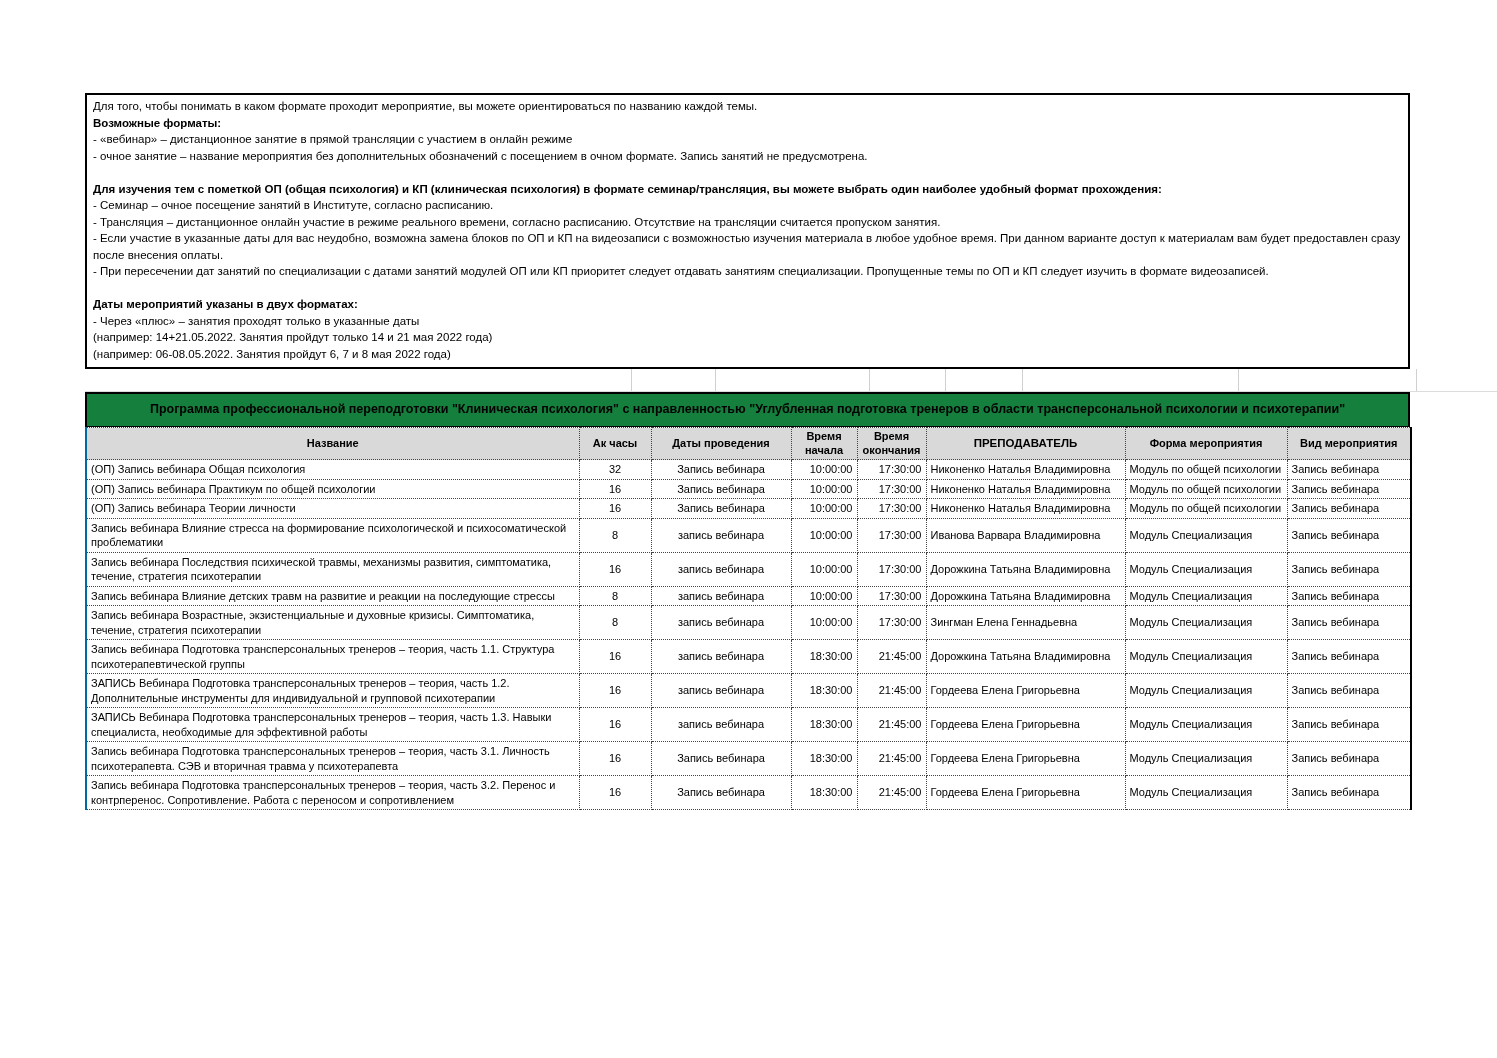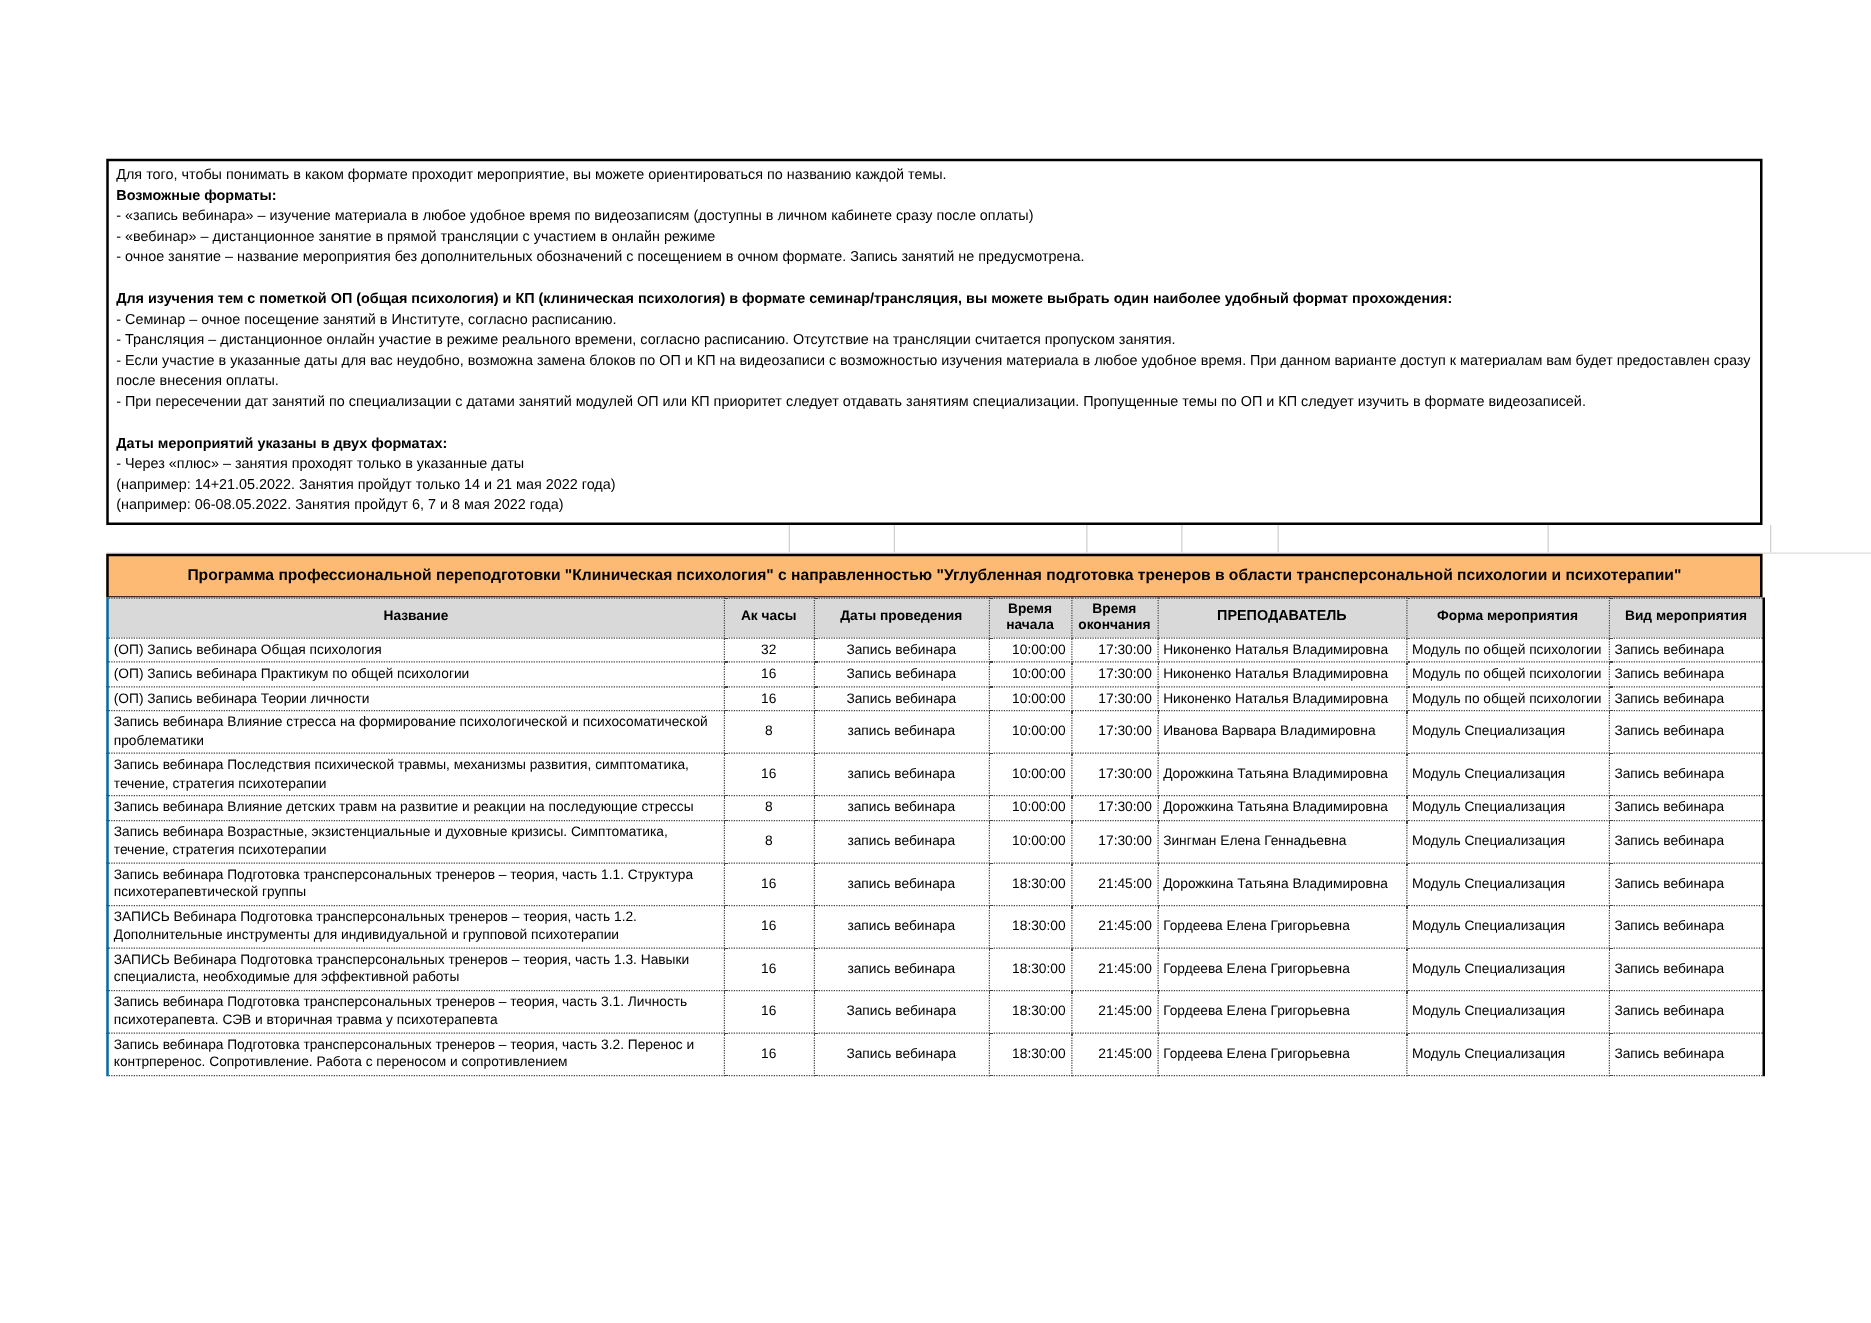--- a/index.html
+++ b/index.html
@@ -5,35 +5,35 @@
   html,body { margin:0; padding:0; }
   body {
     width:1497px; height:1058px; background:#ffffff; color:#000;
     font-family:"Liberation Sans", sans-serif; overflow:hidden; position:relative;
   }
   .page { position:absolute; left:85px; top:93px; width:1325px; }
 
   
   .info-box {
     border:2px solid #000; padding:3px 6px 5px 6px;
-    font-size:11.5px; line-height:16.5px;margin-top:34px;
+    font-size:11.5px; line-height:16.5px;
   }
   .info-line { white-space:normal; }
   .info-line.bold { font-weight:bold; }
   .info-line.blank { height:16.5px; }
 
   
   .grid-empty-row { display:flex; height:22px; width:1412px; border-bottom:1px solid #dcdcdc; }
   .grid-empty-row .seg { border-right:1px solid #d0d0d0; height:100%; }
 
   
   .title-block {
     border:2px solid #000; border-bottom:1px solid #000;
     text-align:center; font-weight:bold; font-size:12.5px;
-    line-height:20px; padding:5px 40px 7px 40px; background:#fdba74;
+    line-height:20px; padding:5px 40px 7px 40px; background:#15803d;
   }
 
   
   table.schedule {
     border-collapse:collapse; width:1325px; table-layout:fixed;
     font-size:11px; border-left:2px solid #0369a1; border-right:2px solid #000;
     border-bottom:1px dotted #444;
     padding-left:41px;
   }
   table.schedule th {
@@ -56,21 +56,20 @@
   td.c-type   { text-align:left; }
 </style>
 </head>
 <body>
 
 <div class="page">
 
   <div class="info-box">
       <div class="info-line">Для того, чтобы понимать в каком формате проходит мероприятие, вы можете ориентироваться по названию каждой темы.</div>
       <div class="info-line bold">Возможные форматы:</div>
-      <div class="info-line"> - «запись вебинара» – изучение материала в любое удобное время по видеозаписям (доступны в личном кабинете сразу после оплаты)</div>
       <div class="info-line"> - «вебинар» – дистанционное занятие в прямой трансляции с участием в онлайн режиме</div>
       <div class="info-line"> - очное занятие – название мероприятия без дополнительных обозначений с посещением в очном формате. Запись занятий не предусмотрена.</div>
       <div class="info-line blank"></div>
       <div class="info-line bold">Для изучения тем с пометкой ОП (общая психология) и КП (клиническая психология) в формате семинар/трансляция, вы можете выбрать один наиболее удобный формат прохождения:</div>
       <div class="info-line"> - Семинар – очное посещение занятий в Институте, согласно расписанию.</div>
       <div class="info-line"> - Трансляция – дистанционное онлайн участие в режиме реального времени, согласно расписанию. Отсутствие на трансляции считается пропуском занятия.</div>
       <div class="info-line"> - Если участие в указанные даты для вас неудобно, возможна замена блоков по ОП и КП  на видеозаписи с возможностью изучения материала в любое удобное время. При данном варианте доступ к материалам вам будет предоставлен сразу после внесения оплаты.</div>
       <div class="info-line"> - При пересечении дат занятий по  специализации  с датами занятий  модулей ОП или КП приоритет следует отдавать занятиям специализации. Пропущенные темы по ОП и КП следует изучить в формате видеозаписей.</div>
       <div class="info-line blank"></div>
       <div class="info-line bold">Даты мероприятий указаны в двух форматах:</div>

